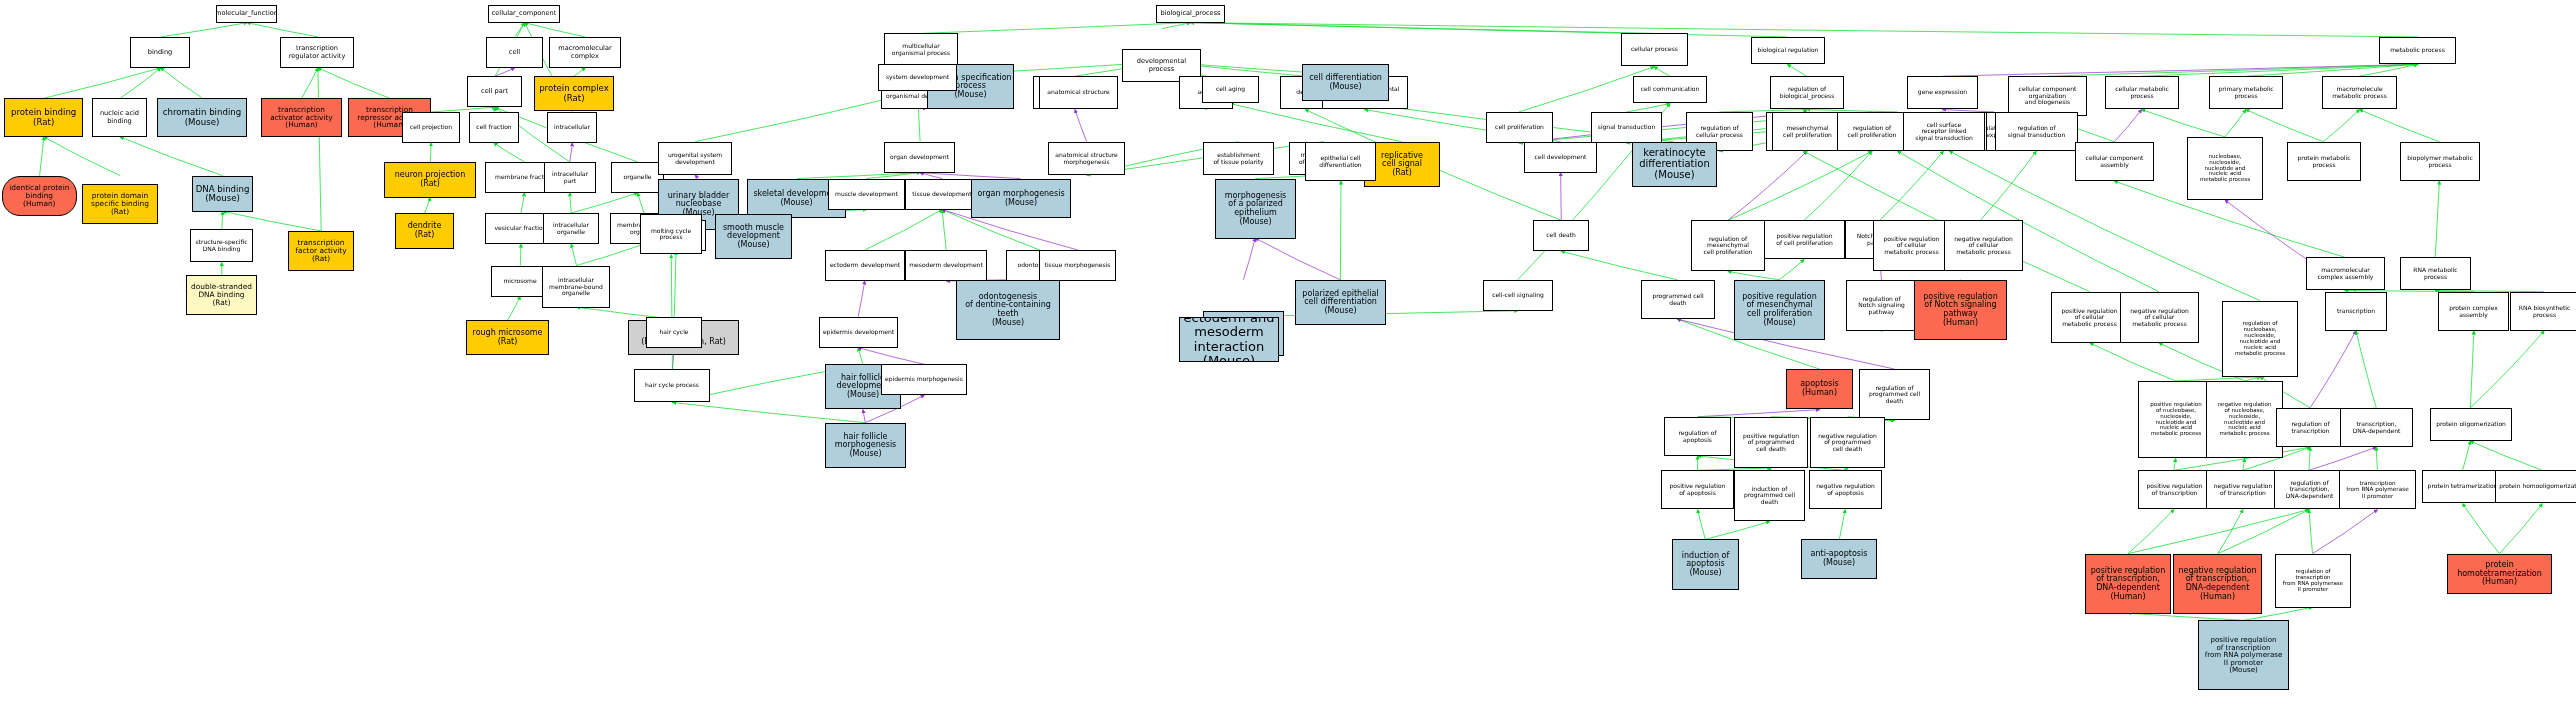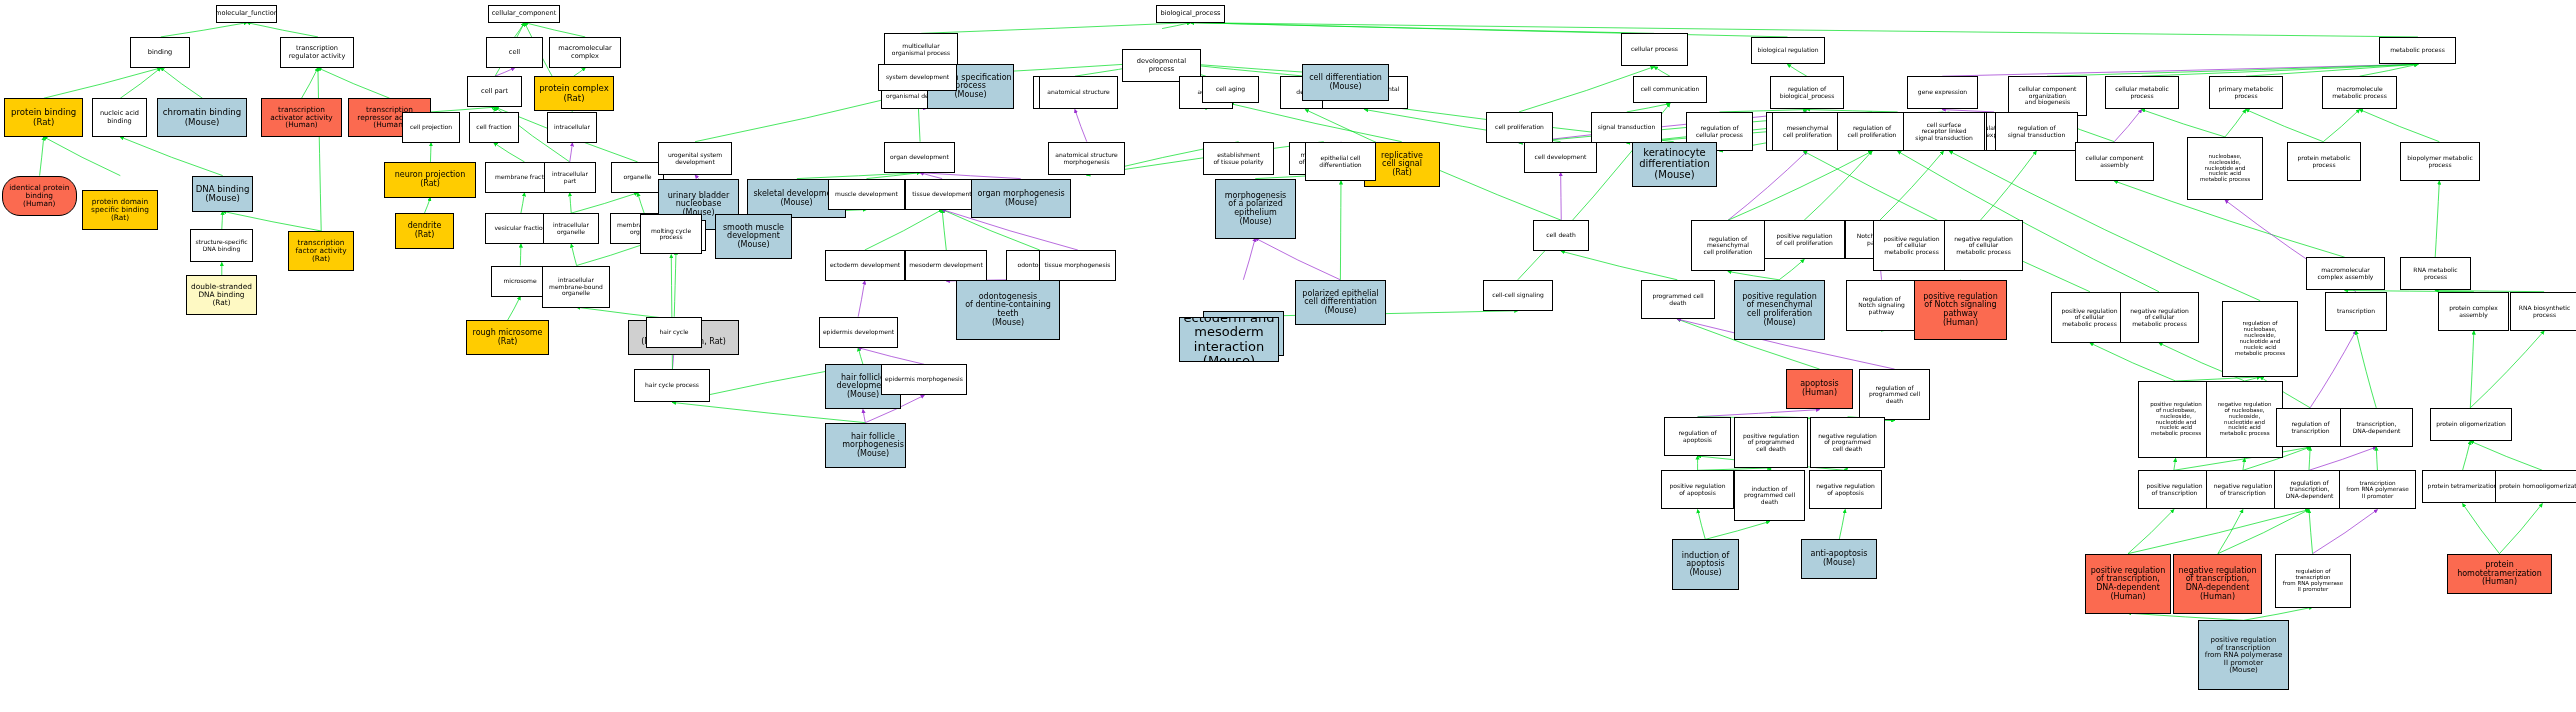--- a/index.html
+++ b/index.html
@@ -234,21 +234,21 @@
     <div class="node hl" style="left: 348px; top: 98px; width: 83px; height: 39px; background: rgb(251, 106, 80); font-size: 7.4px;">
       <span>transcription
 repressor activity
 (Human)</span>
     </div>
     <div class="node hl" style="left: 1.8px; top: 176px; width: 75px; height: 40px; background: rgb(251, 106, 80); font-size: 7.4px; border-radius: 18px;">
       <span>identical protein
 binding
 (Human)</span>
     </div>
-    <div class="node hl" style="left: 82px; top: 190px; width: 76px; height: 40px; background: rgb(255, 204, 0); font-size: 7.4px;">
+    <div class="node hl" style="left: 82px; top: 184px; width: 76px; height: 40px; background: rgb(255, 204, 0); font-size: 7.4px;">
       <span>protein domain
 specific binding
 (Rat)</span>
     </div>
     <div class="node hl" style="left: 192px; top: 176px; width: 61px; height: 36px; background: rgb(175, 207, 220); font-size: 8.6px;">
       <span>DNA binding
 (Mouse)</span>
     </div>
     <div class="node hl" style="left: 288px; top: 231px; width: 66px; height: 40px; background: rgb(255, 204, 0); font-size: 7.4px;">
       <span>transcription
@@ -607,21 +607,21 @@
 (Mouse)</span>
     </div>
     <div class="node hl" style="left: 825px; top: 364px; width: 76px; height: 45px; background: rgb(175, 207, 220); font-size: 8px;">
       <span>hair follicle
 development
 (Mouse)</span>
     </div>
     <div class="node" style="left: 881px; top: 364px; width: 86px; height: 31px; background: rgb(255, 255, 255); font-size: 6px;">
       <span>epidermis morphogenesis</span>
     </div>
-    <div class="node hl" style="left: 825px; top: 423px; width: 81px; height: 45px; background: rgb(175, 207, 220); font-size: 8px; justify-content: flex-end;">
+    <div class="node hl" style="left: 825px; top: 423px; width: 81px; height: 45px; background: rgb(175, 207, 220); font-size: 8px;">
       <span>hair follicle
 morphogenesis
 (Mouse)</span>
     </div>
     <div class="node" style="left: 1691px; top: 220px; width: 74px; height: 51px; background: rgb(255, 255, 255); font-size: 6px;">
       <span>regulation of
 mesenchymal
 cell proliferation</span>
     </div>
     <div class="node" style="left: 1764px; top: 220px; width: 81px; height: 39px; background: rgb(255, 255, 255); font-size: 6px;">

